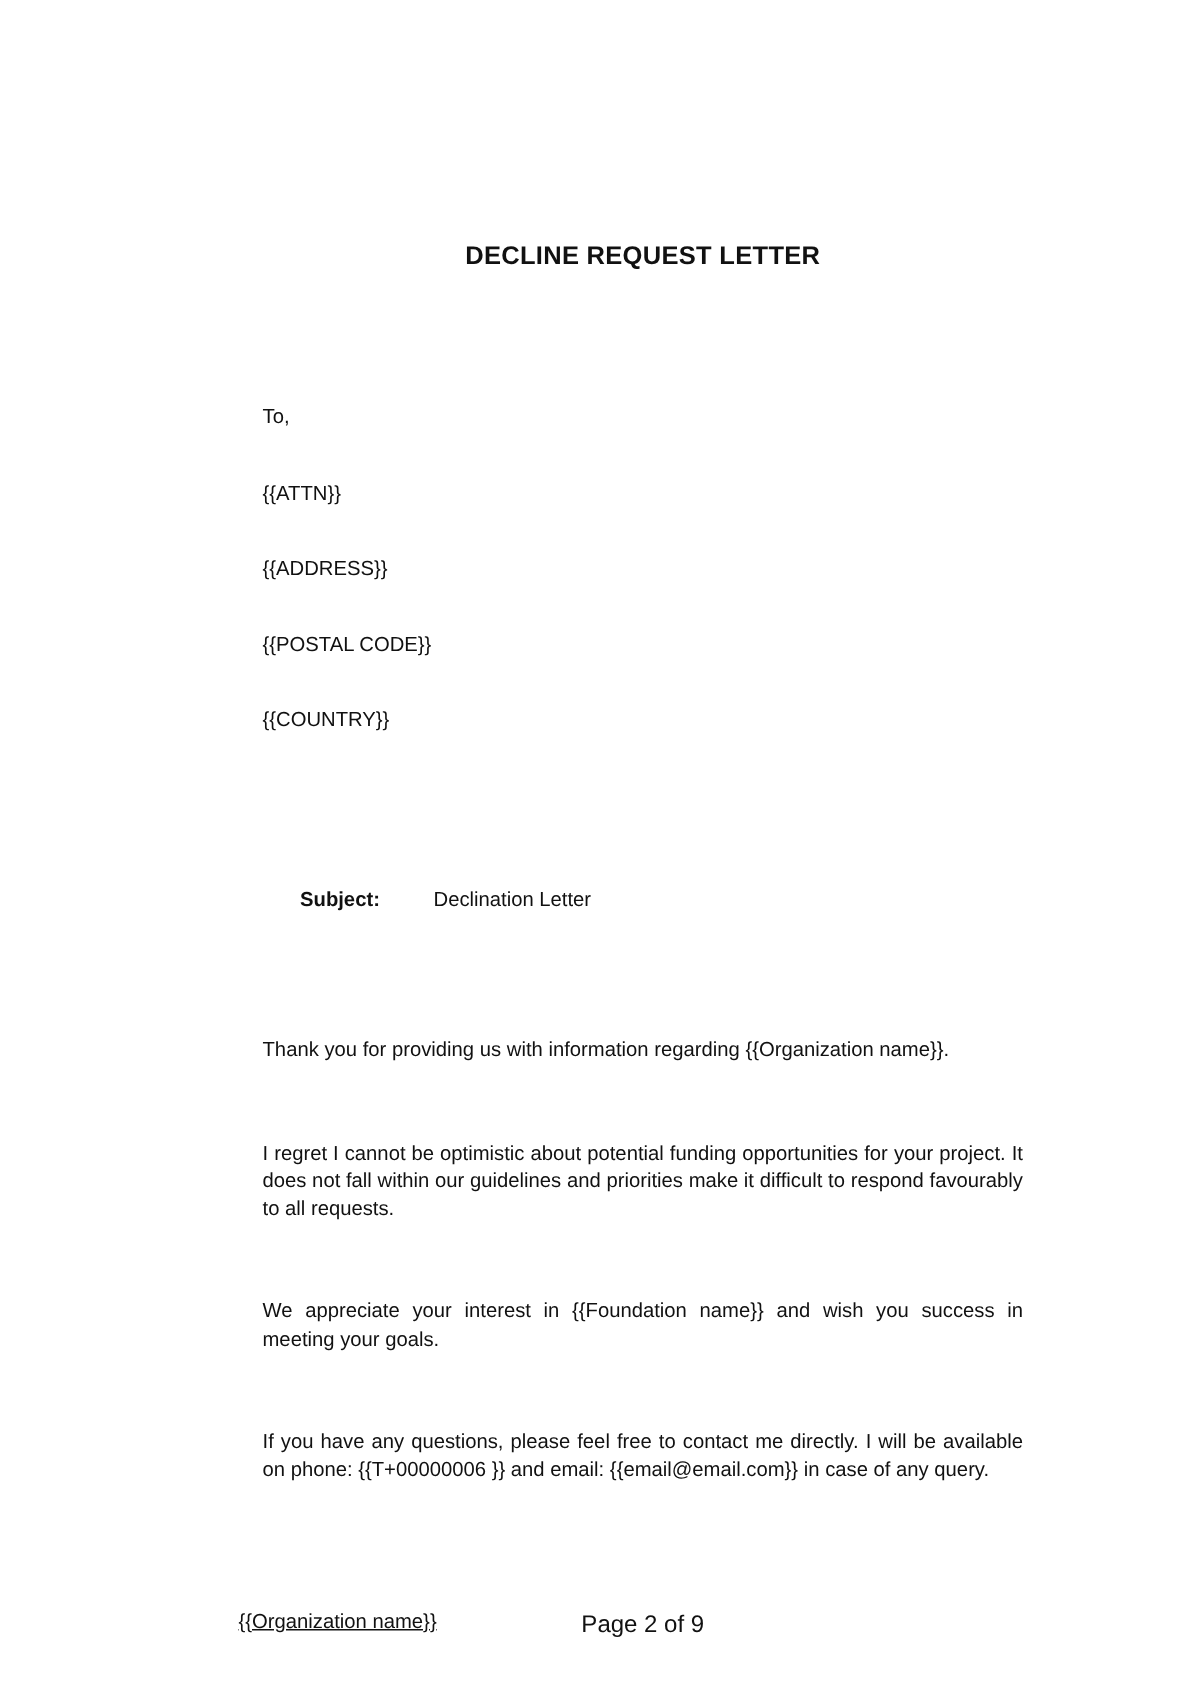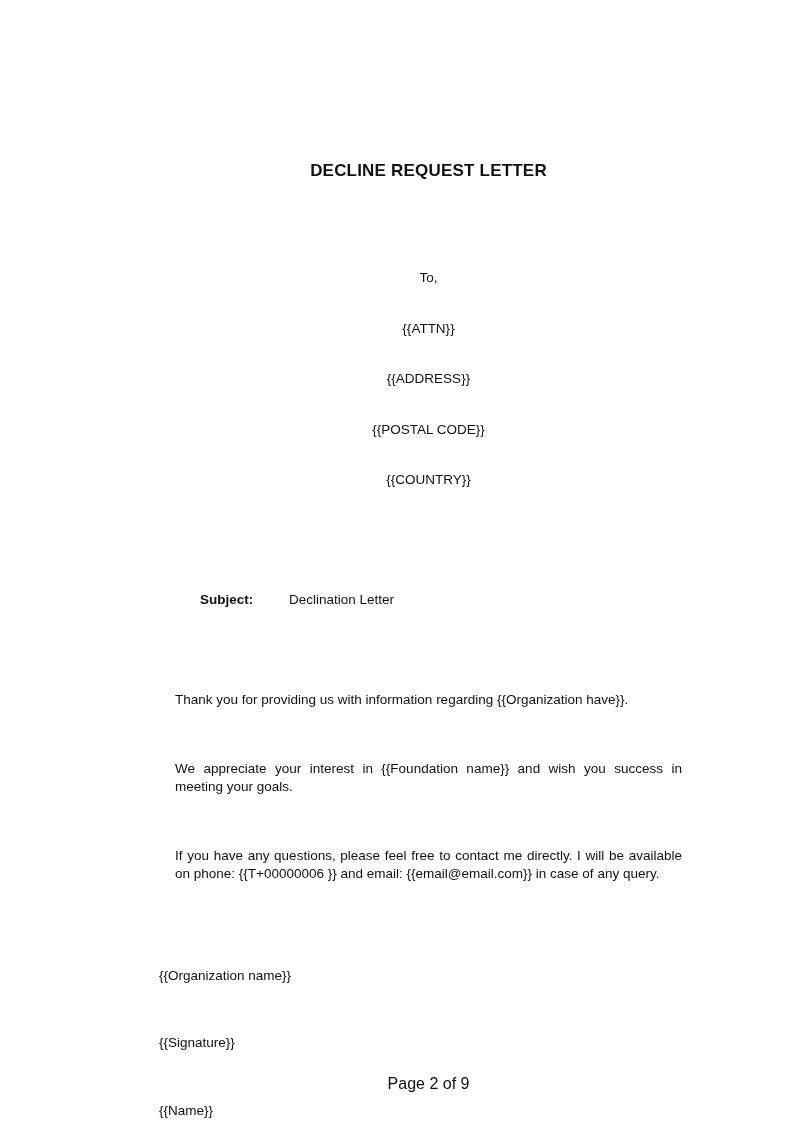--- a/index.html
+++ b/index.html
@@ -25,41 +25,42 @@
     font-weight: 700;
     line-height: 20px;
     letter-spacing: 0.2px;
   }
   .date-line {
     margin-top: 44px;
   }
   .recipient-block {
     margin-top: 40px;
   }
-  .recipient-line { display: block; text-align: center; }
+  .recipient-line { display: block; }
   .subject-line {
     margin-top: 53px;
     margin-left: 25px;
   }
   .subject-label { font-weight: 700; }
   .salutation {
     margin-top: 36px;
   }
   .body-block {
     margin-top: 34px;
   }
   .body-paragraph {
     text-align: justify;
     margin-bottom: 18px;
   }
   .closing {
     margin-top: 43px;
   }
   .signature-line {
     margin-top: 17px;
+    text-decoration: underline;
   }
   .page-footer {
     position: absolute;
     left: 0;
     right: 0;
     bottom: 48px;
     text-align: center;
     font-size: 16px;
     line-height: 13px;
     color: #111111;
@@ -81,21 +82,22 @@
       <span class="recipient-line">{{POSTAL CODE}}</span>
       <span class="recipient-line">{{COUNTRY}}</span>
     </div>
 
     <div class="subject-line">
       <span class="subject-label">Subject:</span><span> Declination Letter</span>
     </div>
 
 
     <div class="body-block">
-      <p class="body-paragraph">Thank you for providing us with information regarding {{Organization have}}.</p>
+      <p class="body-paragraph">Thank you for providing us with information regarding {{Organization name}}.</p>
+      <p class="body-paragraph">I regret I cannot be optimistic about potential funding opportunities for your project. It does not fall within our guidelines and priorities make it difficult to respond favourably to all requests.</p>
       <p class="body-paragraph">We appreciate your interest in {{Foundation name}} and wish you success in meeting your goals.</p>
       <p class="body-paragraph">If you have any questions, please feel free to contact me directly. I will be available on phone: {{T+00000006 }} and email: {{email@email.com}} in case of any query.</p>
     </div>
 
 
     <div class="signature-line">{{Organization name}}</div>
     <div class="signature-line">{{Signature}}</div>
     <div class="signature-line">{{Name}}</div>
 
   </div>

